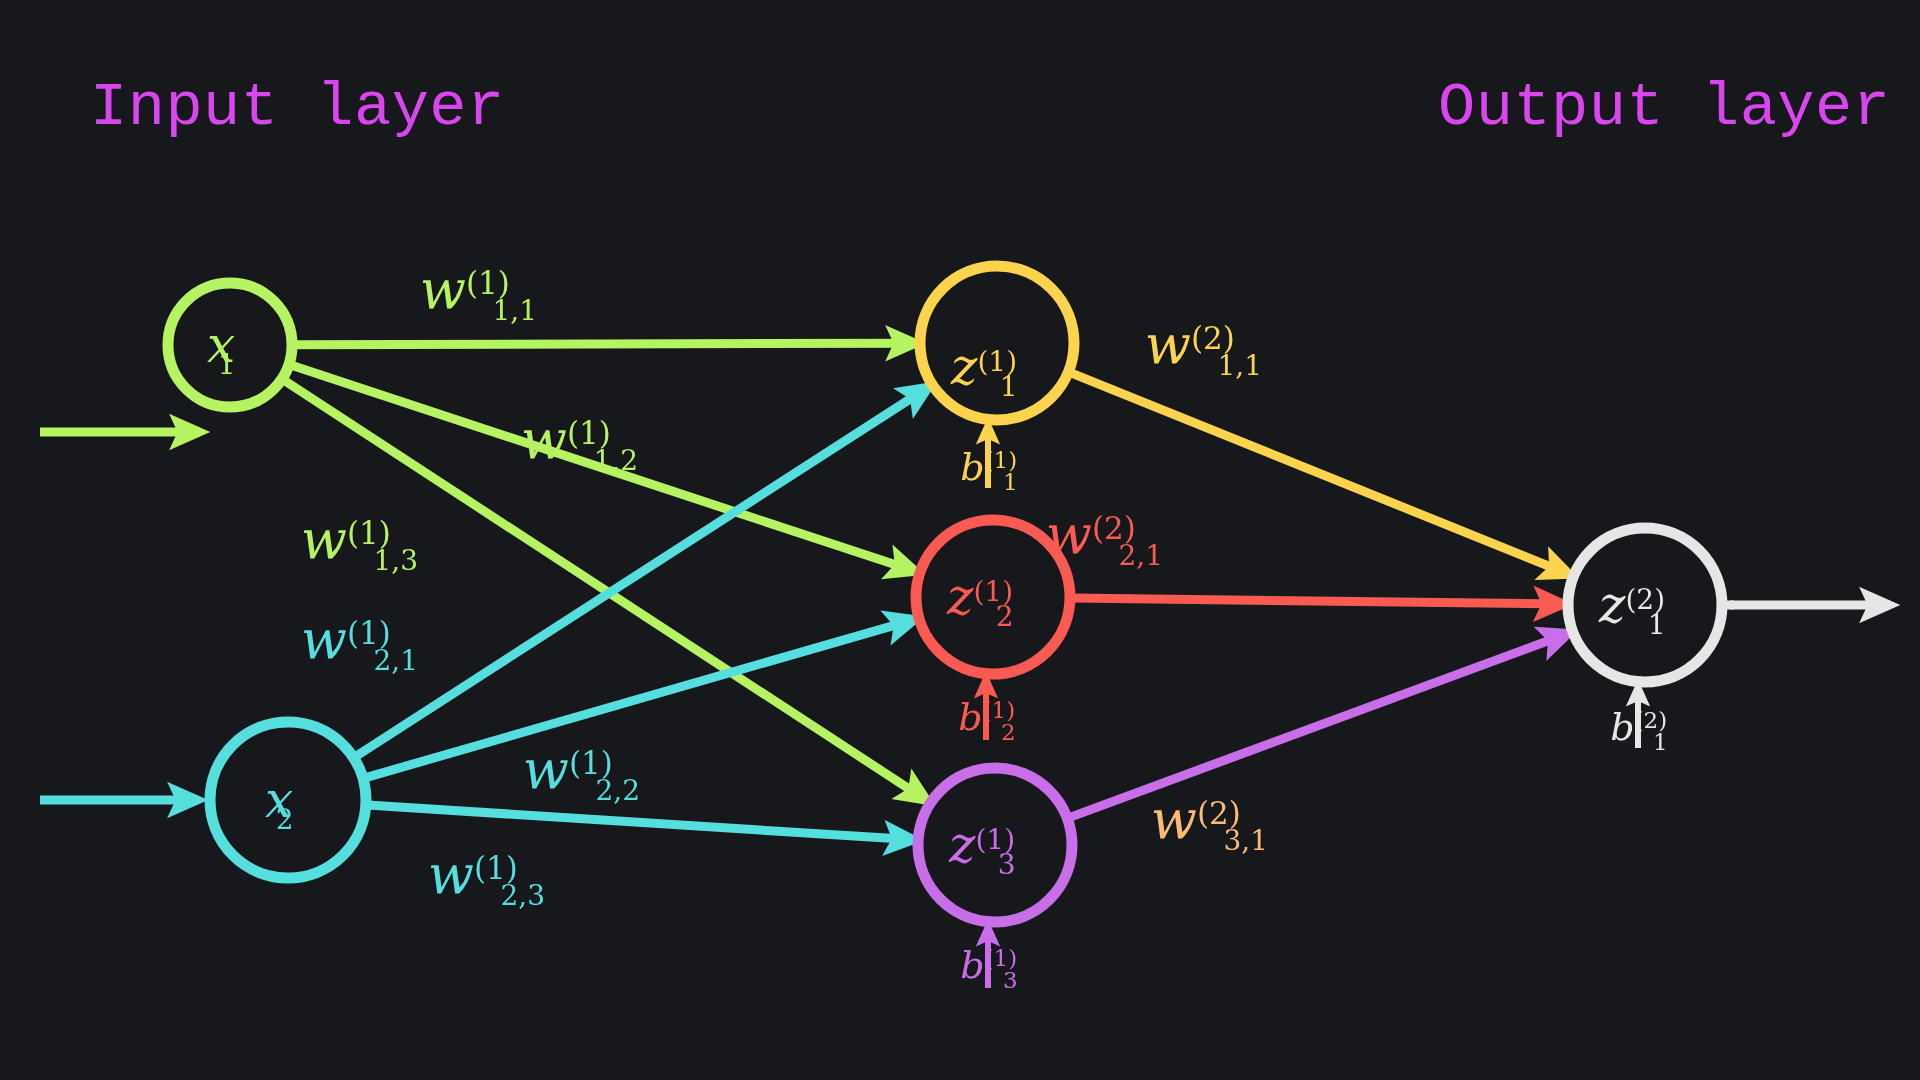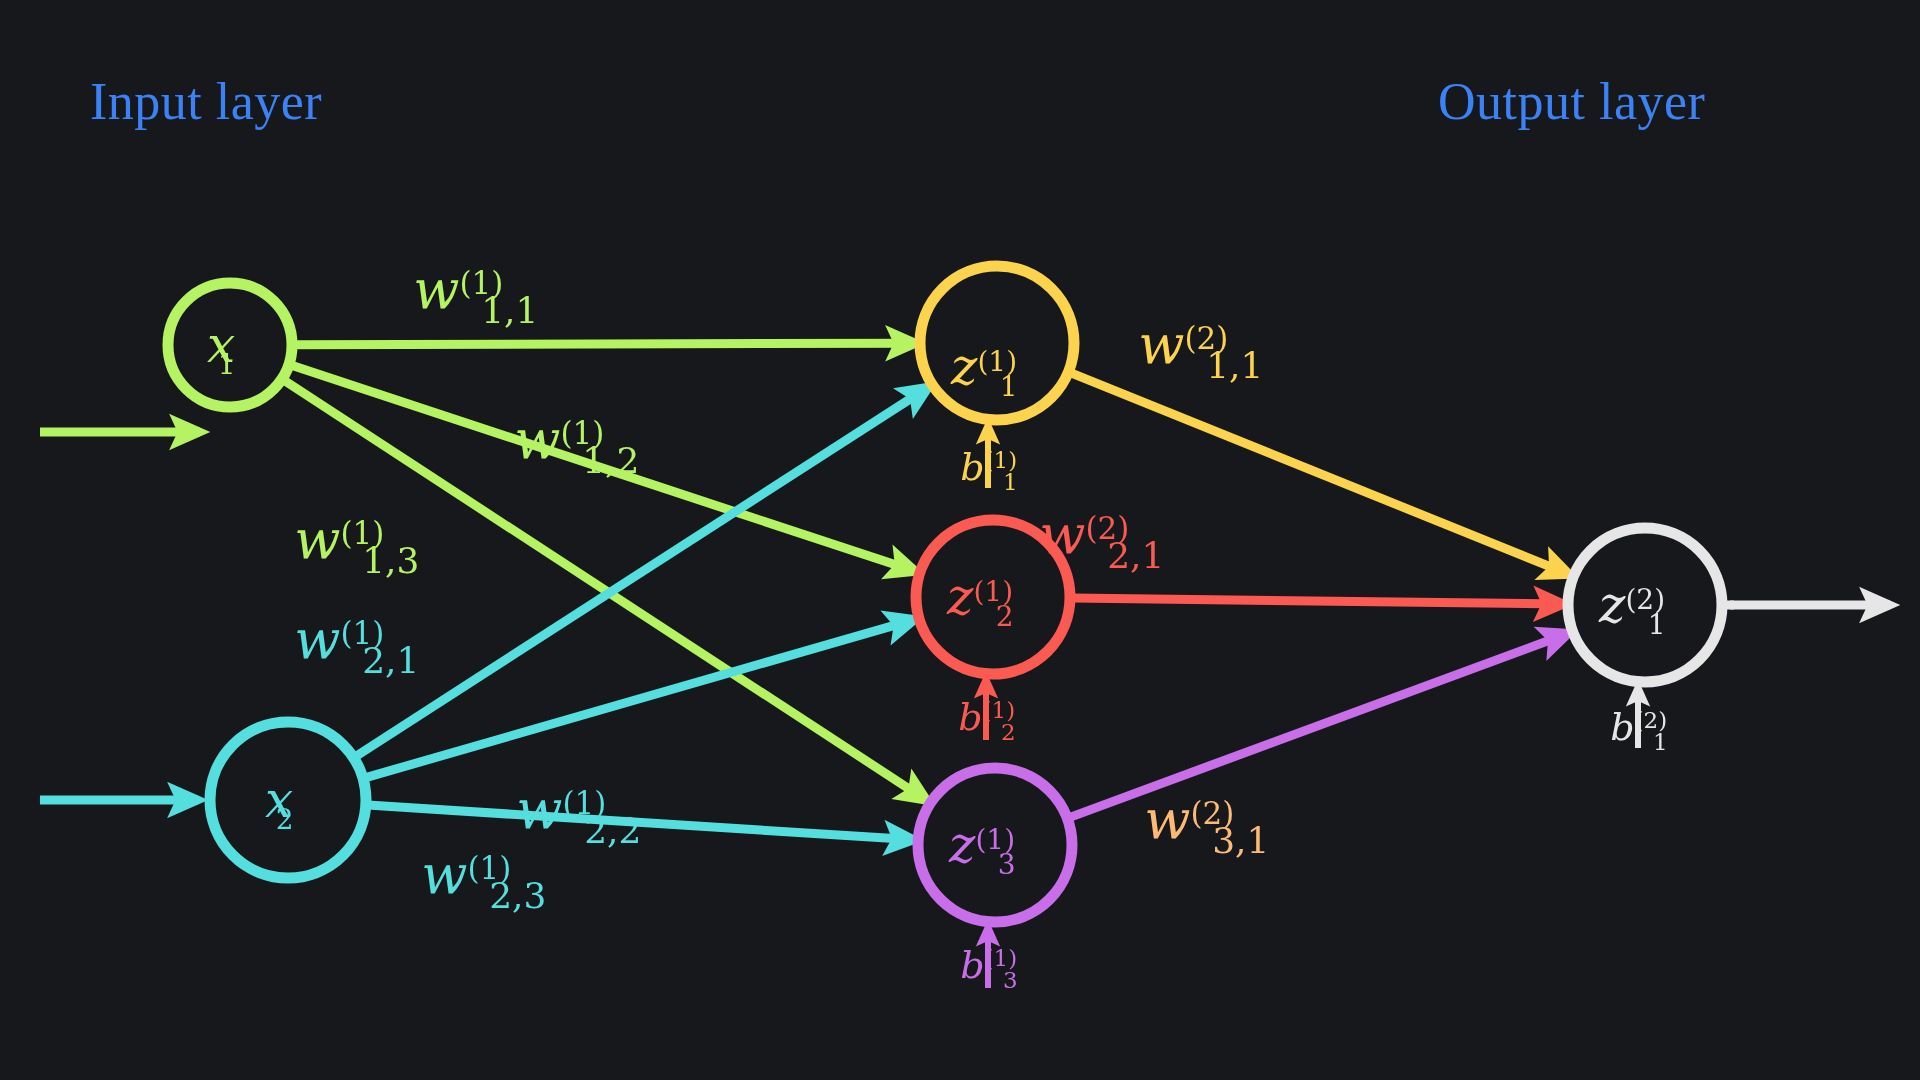--- a/index.html
+++ b/index.html
@@ -20,23 +20,23 @@
     background: #17181c;
   }
   svg.net {
     position: absolute;
     left: 0; top: 0;
     width: 1920px;
     height: 1080px;
   }
   .layer-title {
     position: absolute;
-    font-family: Liberation Serif, serif;
-    font-size: 52px;
-    color: #3b82f6;
+    font-family: Liberation Mono, monospace;
+    font-size: 62px;
+    color: #d946ef;
     white-space: nowrap;
     letter-spacing: 0.5px;
   }
   
   .mlabel {
     position: absolute;
     font-family: "DejaVu Serif", "Liberation Serif", serif;
     white-space: nowrap;
     line-height: 1;
     user-select: none;
@@ -70,21 +70,21 @@
   .nodelabel .mbase { font-size: 50px; }
   .nodelabel .sup { font-size: 28px; }
   .nodelabel .sub { font-size: 28px; }
   
   .bias .mbase { font-size: 38px; }
   .bias .sup { font-size: 23px; }
   .bias .sub { font-size: 23px; }
   
   .weight .mbase { font-size: 54px; }
   .weight .sup { font-size: 31px; }
-  .weight .sub { font-size: 36px; }
+  .weight .sub { font-size: 28px; }
 </style>
 </head>
 <body>
 
 <div id="stage">
 
   <svg class="net" viewBox="0 0 1920 1080" xmlns="http://www.w3.org/2000/svg">
     <defs id="arrow-defs">
         <marker id="ah-b5f363" viewBox="0 0 10 10" refX="7.2" refY="5" markerWidth="5.2" markerHeight="5.2" orient="auto-start-reverse" markerUnits="strokeWidth">
           <path d="M 0.6 1.1 L 9.4 5 L 0.6 8.9 L 2.4 5 Z" fill="#b5f363"></path>
@@ -145,21 +145,21 @@
       <div class="nodelabel" style="left: 230px; top: 345px; color: rgb(181, 243, 99);"><span class="mbase">x</span><span class="sub">1</span></div>
       <div class="nodelabel" style="left: 288px; top: 800px; color: rgb(85, 222, 222);"><span class="mbase">x</span><span class="sub">2</span></div>
       <div class="nodelabel" style="left: 993px; top: 343px; color: rgb(251, 211, 77); margin-top: 24px;"><span class="mbase">z</span><span class="sup">(1)</span><span class="sub">1</span></div>
       <div class="nodelabel" style="left: 989px; top: 597px; color: rgb(251, 90, 82);"><span class="mbase">z</span><span class="sup">(1)</span><span class="sub">2</span></div>
       <div class="nodelabel" style="left: 991px; top: 845px; color: rgb(199, 110, 232);"><span class="mbase">z</span><span class="sup">(1)</span><span class="sub">3</span></div>
       <div class="nodelabel" style="left: 1641px; top: 605px; color: rgb(230, 230, 230);"><span class="mbase">z</span><span class="sup">(2)</span><span class="sub">1</span></div>
       <div class="mlabel weight" style="left: 487px; top: 290px; transform: translate(-50%, -50%); color: rgb(181, 243, 99);"><span class="mbase">w</span><span class="sup">(1)</span><span class="sub">1,1</span></div>
       <div class="mlabel weight" style="left: 588px; top: 440px; transform: translate(-50%, -50%); color: rgb(181, 243, 99);"><span class="mbase">w</span><span class="sup">(1)</span><span class="sub">1,2</span></div>
       <div class="mlabel weight" style="left: 368px; top: 540px; transform: translate(-50%, -50%); color: rgb(181, 243, 99);"><span class="mbase">w</span><span class="sup">(1)</span><span class="sub">1,3</span></div>
       <div class="mlabel weight" style="left: 368px; top: 640px; transform: translate(-50%, -50%); color: rgb(85, 222, 222);"><span class="mbase">w</span><span class="sup">(1)</span><span class="sub">2,1</span></div>
-      <div class="mlabel weight" style="left: 590px; top: 770px; transform: translate(-50%, -50%); color: rgb(85, 222, 222); margin-top: 40px;"><span class="mbase">w</span><span class="sup">(1)</span><span class="sub">2,2</span></div>
+      <div class="mlabel weight" style="left: 590px; top: 770px; transform: translate(-50%, -50%); color: rgb(85, 222, 222);"><span class="mbase">w</span><span class="sup">(1)</span><span class="sub">2,2</span></div>
       <div class="mlabel weight" style="left: 495px; top: 875px; transform: translate(-50%, -50%); color: rgb(85, 222, 222);"><span class="mbase">w</span><span class="sup">(1)</span><span class="sub">2,3</span></div>
       <div class="mlabel weight" style="left: 1212px; top: 345px; transform: translate(-50%, -50%); color: rgb(251, 211, 77);"><span class="mbase">w</span><span class="sup">(2)</span><span class="sub">1,1</span></div>
       <div class="mlabel weight" style="left: 1113px; top: 535px; transform: translate(-50%, -50%); color: rgb(251, 90, 82); text-align: right;"><span class="mbase">w</span><span class="sup">(2)</span><span class="sub">2,1</span></div>
       <div class="mlabel weight" style="left: 1218px; top: 820px; transform: translate(-50%, -50%); color: #fdba74;"><span class="mbase">w</span><span class="sup">(2)</span><span class="sub">3,1</span></div>
       <div class="mlabel bias" style="left: 996px; top: 467px; transform: translate(-50%, -50%); color: rgb(251, 211, 77);"><span class="mbase">b</span><span class="sup">(1)</span><span class="sub">1</span></div>
       <div class="mlabel bias" style="left: 994px; top: 717px; transform: translate(-50%, -50%); color: rgb(251, 90, 82);"><span class="mbase">b</span><span class="sup">(1)</span><span class="sub">2</span></div>
       <div class="mlabel bias" style="left: 996px; top: 965px; transform: translate(-50%, -50%); color: rgb(199, 110, 232);"><span class="mbase">b</span><span class="sup">(1)</span><span class="sub">3</span></div>
       <div class="mlabel bias" style="left: 1646px; top: 727px; transform: translate(-50%, -50%); color: rgb(230, 230, 230);"><span class="mbase">b</span><span class="sup">(2)</span><span class="sub">1</span></div>
     </div>
 

